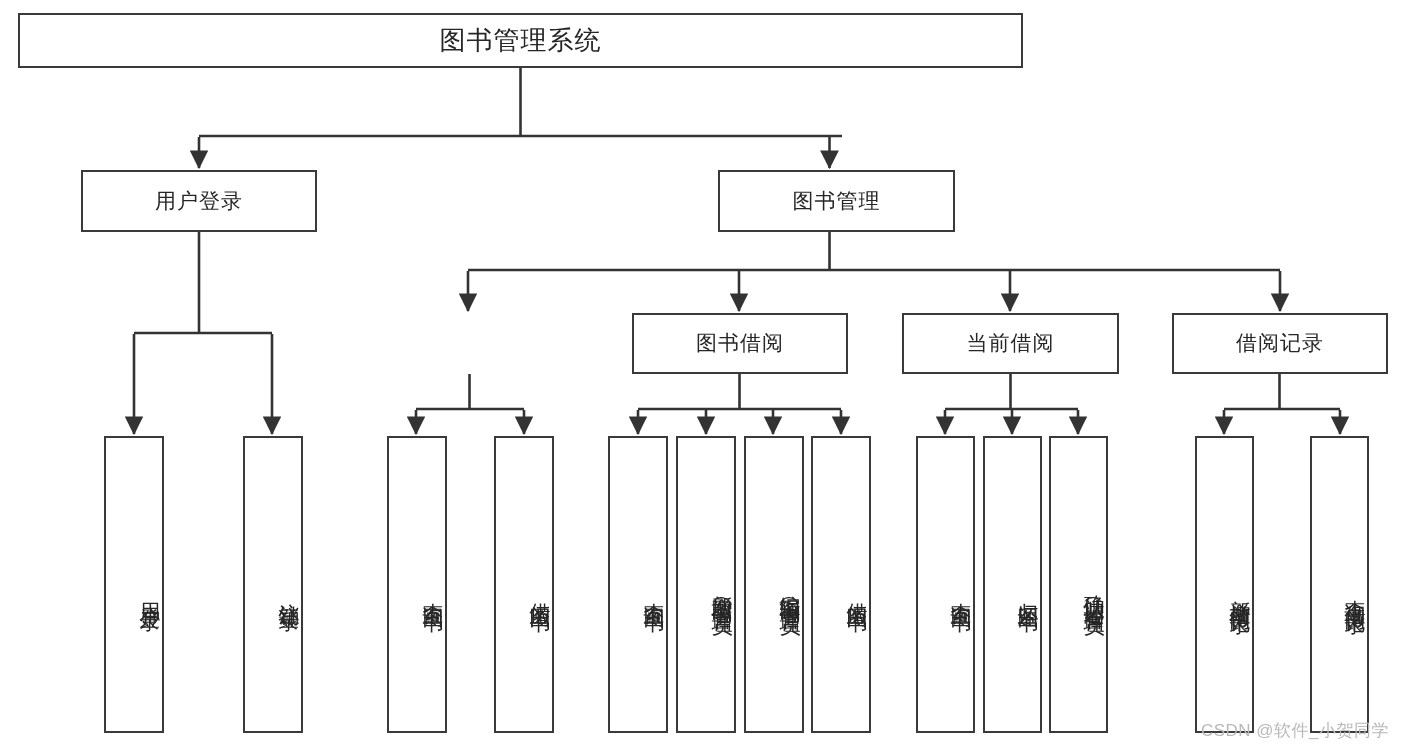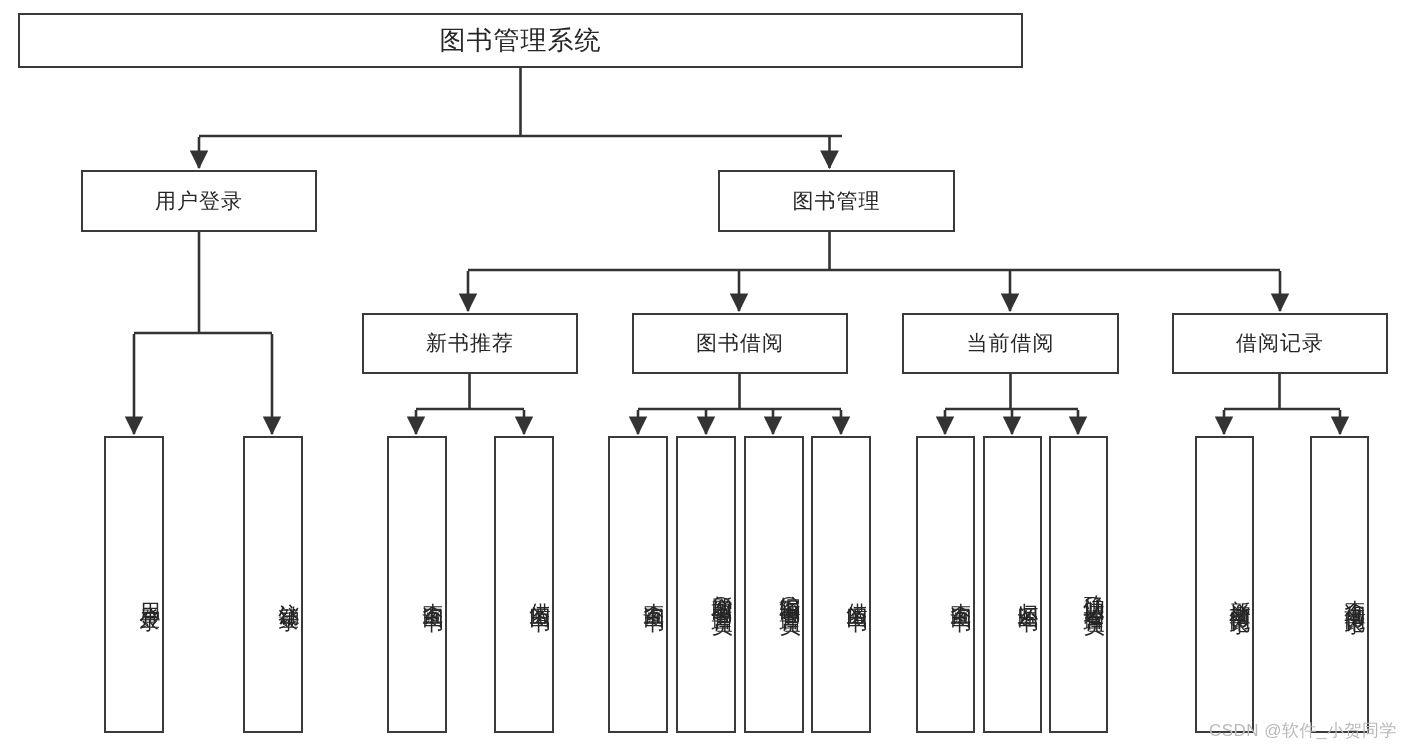--- a/index.html
+++ b/index.html
@@ -53,21 +53,21 @@
     justify-content: center;
     padding-top: 14px;
     letter-spacing: 3px;
   }
   .node.v .vtext {
     display: block;
     white-space: nowrap;
   }
   .watermark {
     position: absolute;
-    right: 8px;
+    right: 16px;
     bottom: 5px;
     font-size: 17px;
     color: #b9b9b9;
     letter-spacing: 0.5px;
     white-space: nowrap;
   }
 </style>
 </head>
 <body>
 
@@ -127,23 +127,20 @@
     <span>图书管理系统</span>
   </div>
 
   <div class="node h" style="left:81px; top:170px; width:236px; height:62px;">
     <span>用户登录</span>
   </div>
   <div class="node h" style="left:711px; top:170px; width:237px; height:62px;margin-left:7px;">
     <span>图书管理</span>
   </div>
 
-  <div class="node h" style="left:362px; top:313px; width:216px; height:61px;">
-    <span>新书推荐</span>
-  </div>
   <div class="node h" style="left:902px; top:313px; width:217px; height:61px;">
     <span>当前借阅</span>
   </div>
   <div class="node h" style="left:632px; top:313px; width:216px; height:61px;">
     <span>图书借阅</span>
   </div>
   <div class="node h" style="left:1172px; top:313px; width:216px; height:61px;justify-content:center;">
     <span>借阅记录</span>
   </div>
 

